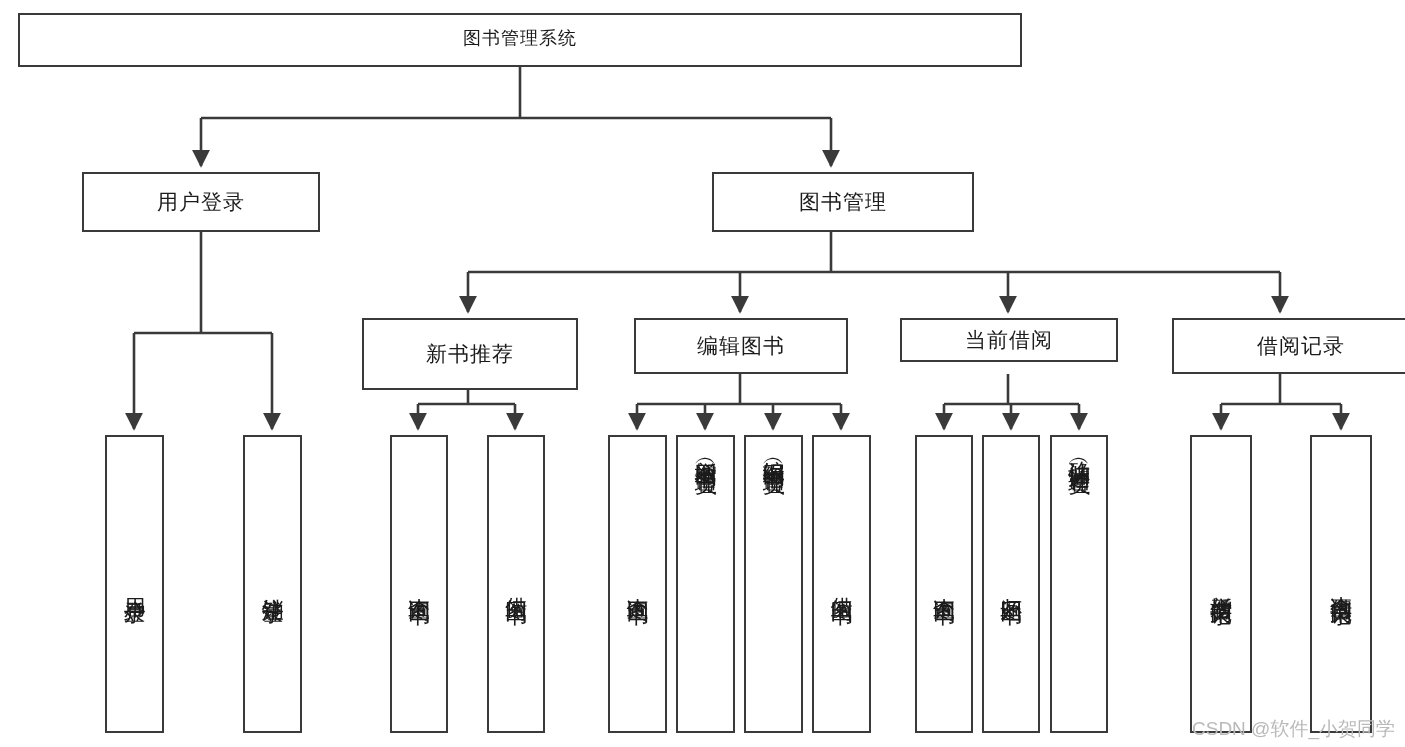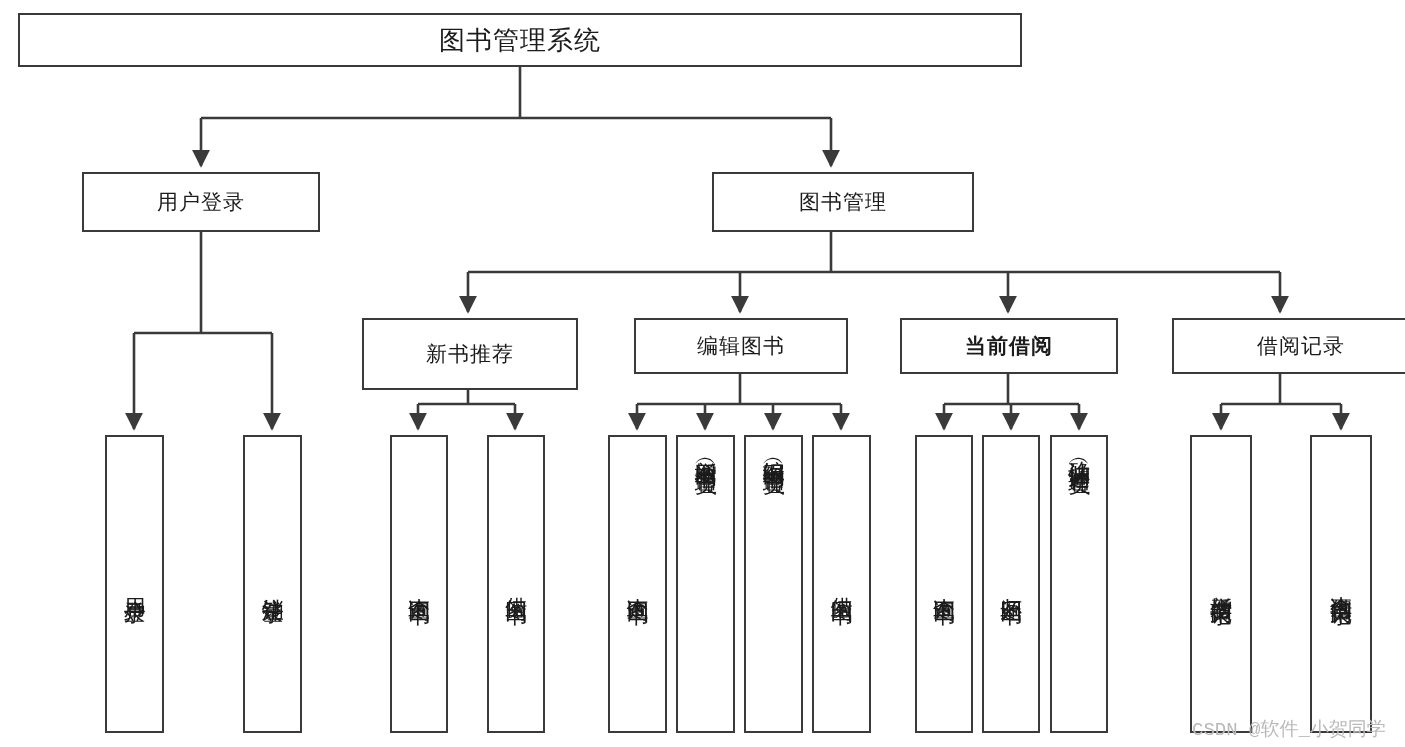--- a/index.html
+++ b/index.html
@@ -41,21 +41,22 @@
     text-align: center;
     line-height: 1.18;
     white-space: nowrap;
   }
   
   .node.horiz .label {
     font-size: 21px;
     letter-spacing: 1px;
   }
   .node.root .label {
-    font-size: 26px;
+    font-size: 18px;
+    font-family: Liberation Mono, monospace;
   }
   
   .node.vert {
     align-items: flex-start;
     justify-content: center;
     padding-top: 6px;
   }
   .node.vert .label {
     writing-mode: vertical-rl;
     text-orientation: upright;
@@ -66,21 +67,21 @@
   }
   .node.vert.mid {
     align-items: center;
     padding-top: 0;
   }
   .watermark {
     position: absolute;
     font-size: 19px;
     color: #b9b9b9;
     white-space: nowrap;
-    font-family: Liberation Mono, monospace;
+    font-family: Liberation Sans, sans-serif;
   }
 </style>
 </head>
 <body>
 
 <div id="canvas">
 
   <svg id="edges" viewBox="0 0 1405 747" width="1405" height="747" xmlns="http://www.w3.org/2000/svg">
     <defs>
       <marker id="arrow" viewBox="0 0 10 10" refX="9" refY="5" markerWidth="7" markerHeight="7" orient="auto-start-reverse">
@@ -141,21 +142,21 @@
   <div class="node horiz" style="left: 712px; top: 172px; width: 262px; height: 60px;">
     <span class="label">图书管理</span>
   </div>
 
   <div class="node horiz" style="left: 362px; top: 318px; width: 216px; height: 72px; align-items: center;">
     <span class="label">新书推荐</span>
   </div>
   <div class="node horiz" style="left: 634px; top: 318px; width: 214px; height: 56px;">
     <span class="label">编辑图书</span>
   </div>
-  <div class="node horiz" style="left: 900px; top: 318px; width: 218px; height: 56px; font-weight: bold;">
+  <div class="node horiz" style="left: 900px; top: 318px; width: 218px; height: 44px;">
     <span class="label">当前借阅</span>
   </div>
   <div class="node horiz" style="left: 1172px; top: 318px; width: 258px; height: 56px;">
     <span class="label">借阅记录</span>
   </div>
 
   <div class="node vert mid" style="left: 105px; top: 435px; width: 59px; height: 298px;">
     <span class="label">用户登录</span>
   </div>
   <div class="node vert mid" style="left: 243px; top: 435px; width: 59px; height: 298px;">

